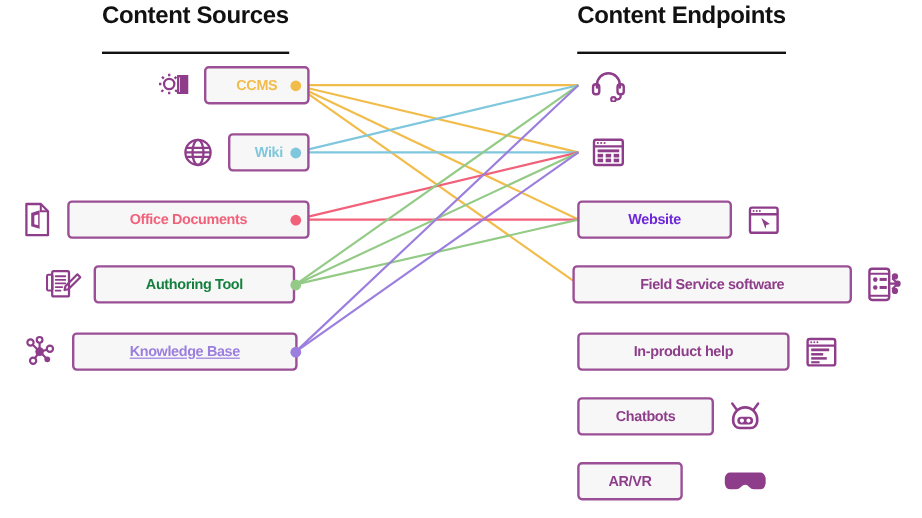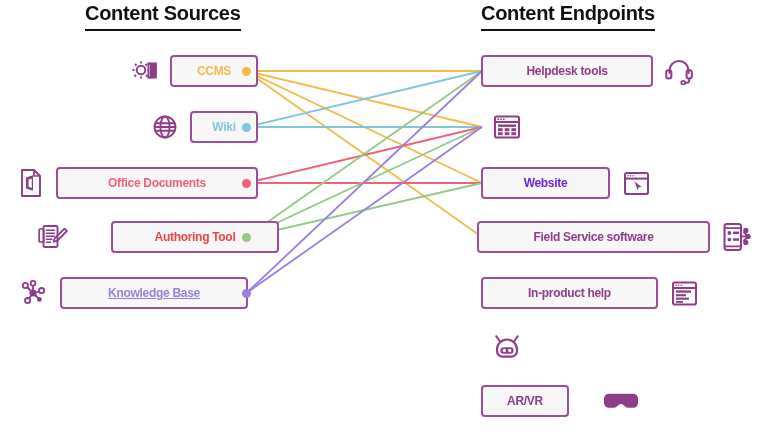--- a/index.html
+++ b/index.html
@@ -20,21 +20,21 @@
     width: 768px;
     height: 432px;
   }
   .col-title {
     position: absolute;
     font-size: 20px;
     font-weight: bold;
     color: #111111;
     letter-spacing: -0.3px;
     border-bottom: 2.5px solid #111111;
-    padding-bottom: 4px;
+    padding-bottom: 18px;
     white-space: nowrap;
   }
   #title-sources { left: 85px; top: 2px; }
   #title-endpoints { left: 481px; top: 2px; }
 
   #links {
     position: absolute;
     left: 0; top: 0;
     width: 768px; height: 432px;
     pointer-events: none;
@@ -147,42 +147,41 @@
         <span class="icon-box left-icon">
           <svg width="32" height="28" viewBox="0 0 32 28">
     <rect x="2.2" y="6" width="4.5" height="13" rx="1" fill="none" stroke="#8e3d8a" stroke-width="1.7"></rect>
     <rect x="6.5" y="3" width="14" height="21" rx="1.2" fill="none" stroke="#8e3d8a" stroke-width="1.9"></rect>
     <g stroke="#8e3d8a" stroke-width="1.5" stroke-linecap="round">
       <path d="M9.4 7.2h8M9.4 10.2h8M9.4 13.2h8M9.4 16.2h5.5M9.4 19.2h4"></path>
     </g>
     <path d="M27.5 5.6l2.4 2.4-10 10-3.1.7.7-3.1z" fill="none" stroke="#8e3d8a" stroke-width="1.8" stroke-linejoin="round"></path>
   </svg>
         </span>
-        <div class="chip" style="width: 168px; color: #ef4444; margin-left: 33px;">Authoring Tool</div>
+        <div class="chip" style="width: 168px; color: #15803d;">Authoring Tool</div>
       </div>
       <div class="node left" style="left: 18px; top: 277px;">
         <span class="icon-box left-icon">
           <svg width="32" height="28" viewBox="0 0 32 28">
     <g stroke="#8e3d8a" stroke-width="1.8" fill="none">
       <path d="M14 14L7 7M14 14l8-2M14 14l6 6M14 14L9 21M14 14V5"></path>
     </g>
     <circle cx="14" cy="14" r="3.6" fill="#8e3d8a"></circle>
     <circle cx="6.4" cy="6.4" r="2.6" fill="#fff" stroke="#8e3d8a" stroke-width="1.8"></circle>
     <circle cx="22.6" cy="11.6" r="2.6" fill="#fff" stroke="#8e3d8a" stroke-width="1.8"></circle>
     <circle cx="20.4" cy="20.4" r="2.4" fill="#8e3d8a"></circle>
     <circle cx="8.6" cy="21.6" r="2.6" fill="#fff" stroke="#8e3d8a" stroke-width="1.8"></circle>
     <circle cx="14" cy="4.2" r="2.4" fill="#fff" stroke="#8e3d8a" stroke-width="1.8"></circle>
   </svg>
         </span>
         <div class="chip" style="width: 188px; color: rgb(155, 126, 222); text-decoration: underline;">Knowledge Base</div>
       </div>
     </div>
   <div id="nodes-right">
       <div class="node right" style="left: 481px; top: 55px;">
-        <div class="chip" style="width: 172px; color: rgb(142, 61, 138);">Helpdesk tools</div>
         <span class="icon-box right-icon">
           <svg width="30" height="28" viewBox="0 0 30 28">
     <path d="M5.5 16v-2.5a9.5 9.5 0 0 1 19 0V16" fill="none" stroke="#8e3d8a" stroke-width="2.1" stroke-linecap="round"></path>
     <rect x="2.2" y="13.2" width="5.2" height="8.4" rx="2.3" fill="none" stroke="#8e3d8a" stroke-width="2"></rect>
     <rect x="22.6" y="13.2" width="5.2" height="8.4" rx="2.3" fill="none" stroke="#8e3d8a" stroke-width="2"></rect>
     <path d="M25.2 21.6v1.6a2.6 2.6 0 0 1-2.6 2.6h-2.1" fill="none" stroke="#8e3d8a" stroke-width="1.9"></path>
     <circle cx="19.2" cy="25.8" r="1.9" fill="none" stroke="#8e3d8a" stroke-width="1.8"></circle>
   </svg>
         </span>
       </div>
@@ -260,20 +259,21 @@
     <g fill="#8e3d8a">
       <rect x="5" y="10.4" width="15" height="2.3"></rect>
       <rect x="5" y="14.2" width="10" height="2.1"></rect>
       <rect x="5" y="17.6" width="13" height="2.1"></rect>
       <rect x="5" y="21" width="7" height="1.8"></rect>
     </g>
   </svg>
         </span>
       </div>
       <div class="node right" style="left: 481px; top: 331px;">
+        <div class="chip" style="width: 114px; color: rgb(142, 61, 138);">Chatbots</div>
         <span class="icon-box right-icon">
           <svg width="30" height="28" viewBox="0 0 30 28">
     <path d="M8 8.5L4.2 3.2M22 8.5l3.8-5.3" stroke="#8e3d8a" stroke-width="2" stroke-linecap="round" fill="none"></path>
     <path d="M5 16.5a10 10 0 0 1 20 0v1.6a5.6 5.6 0 0 1-5.6 5.6h-8.8A5.6 5.6 0 0 1 5 18.1z" fill="none" stroke="#8e3d8a" stroke-width="2.2"></path>
     <rect x="8.4" y="14.2" width="13.2" height="6.6" rx="3.3" fill="#8e3d8a"></rect>
     <circle cx="12.3" cy="17.5" r="1.7" fill="#fff"></circle>
     <circle cx="17.7" cy="17.5" r="1.7" fill="#fff"></circle>
   </svg>
         </span>
       </div>

